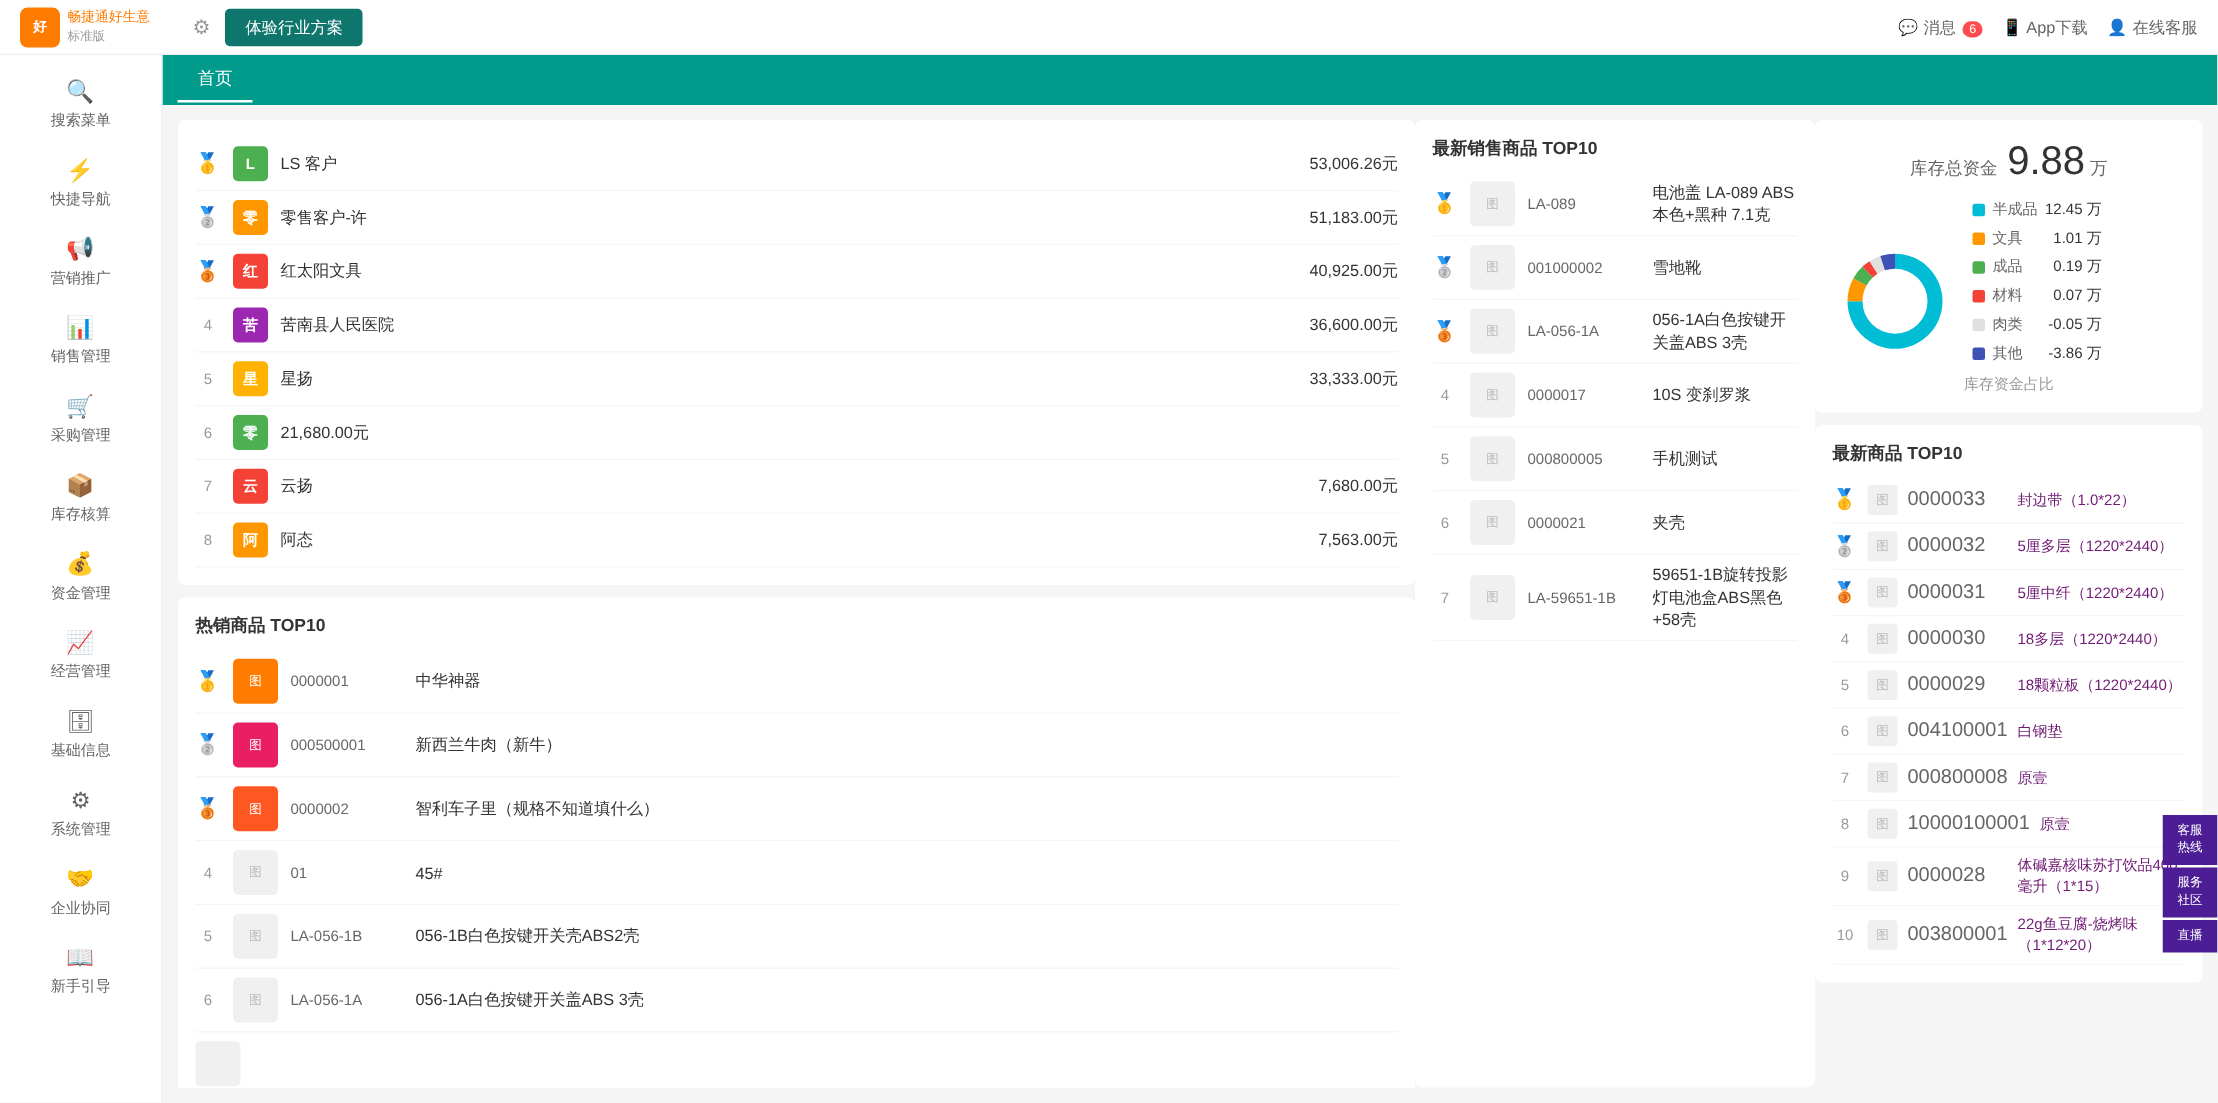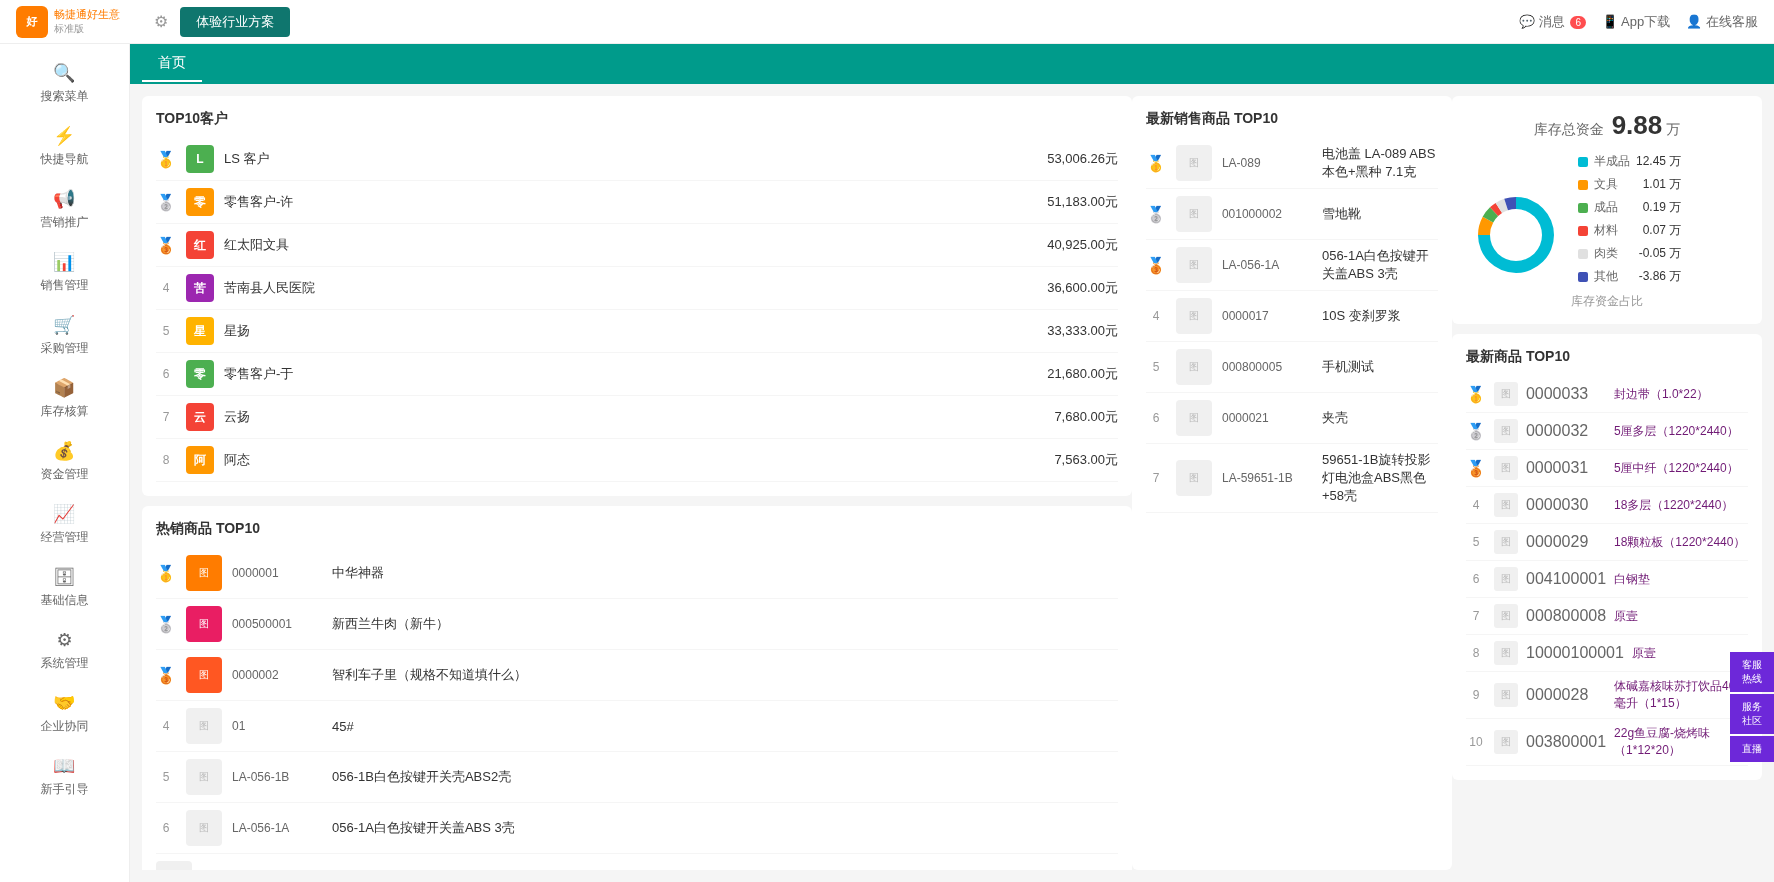--- a/index.html
+++ b/index.html
@@ -71,21 +71,21 @@
     .prod-img { width: 36px; height: 36px; border-radius: 4px; background: #f0f0f0; display: flex; align-items: center; justify-content: center; overflow: hidden; flex-shrink: 0; }
     .prod-code { color: #666; font-size: 12px; min-width: 90px; }
     .prod-name { flex: 1; color: #333; font-size: 13px; }
 
     
     .mid-panel { width: 320px; flex-shrink: 0; display: flex; flex-direction: column; gap: 10px; }
 
     
     .stock-summary { background: #fff; border-radius: 6px; padding: 14px; }
     .stock-total { text-align: center; font-size: 14px; color: #666; margin-bottom: 12px; }
-    .stock-total .amount { font-size: 26px; color: #333; font-weight: bold; }
+    .stock-total .amount { font-size: 32px; color: #333; font-weight: normal; }
     .stock-total .unit { font-size: 14px; color: #666; }
 
     
     .donut-container { display: flex; align-items: flex-end; gap: 12px; }
     .donut-svg { flex-shrink: 0; }
     .legend { display: flex; flex-direction: column; gap: 6px; font-size: 12px; }
     .legend-item { display: flex; align-items: center; gap: 6px; }
     .legend-dot { width: 10px; height: 10px; border-radius: 2px; flex-shrink: 0; }
     .legend-label { flex: 1; color: #666; }
     .legend-value { color: #333; font-weight: 500; }
@@ -104,21 +104,21 @@
     .new-prod-code { color: #666; font-size: 16px; min-width: 80px; }
     .new-prod-name { flex: 1; color: #701a75; font-size: 12px; }
     .col-left { flex: 1; min-width: 0; overflow-y: auto; display: flex; flex-direction: column; gap: 10px; }
     .col-right { width: 310px; flex-shrink: 0; overflow-y: auto; display: flex; flex-direction: column; gap: 10px; }
 
     
     .float-btn {
       position: fixed; right: 0; bottom: 120px; display: flex; flex-direction: column; gap: 2px; z-index: 200;
     }
     .float-item {
-      background: #6d28d9; color: white; width: 44px; padding: 6px 4px; text-align: center; font-size: 10px; line-height: 1.4; cursor: pointer;
+      background: #4c1d95; color: white; width: 44px; padding: 6px 4px; text-align: center; font-size: 10px; line-height: 1.4; cursor: pointer;
     }
 
     
     ::-webkit-scrollbar { width: 4px; height: 4px; }
     ::-webkit-scrollbar-thumb { background: #ddd; border-radius: 2px; }
 
     .rank-medal { font-size: 16px; }
   </style>
 </head>
 <body>
@@ -204,23 +204,20 @@
 
     <div class="nav-tabs">
       <div class="nav-tab">首页</div>
     </div>
 
     <div class="content-area">
 
       <div class="col-left">
 
         <div class="panel">
-          <div class="section-title">
-            <span>TOP10客户</span>
-          </div>
           <div class="rank-list" id="customers-list">
               <div class="rank-item">
     <span class="rank-medal">🥇</span>
     <div class="rank-avatar" style="background:#4CAF50">L</div>
     <span class="rank-name">LS 客户</span>
     <span class="rank-amount">53,006.26元</span>
   </div>
               <div class="rank-item">
     <span class="rank-medal">🥈</span>
     <div class="rank-avatar" style="background:#ff9800">零</div>
@@ -241,21 +238,20 @@
   </div>
               <div class="rank-item">
     <span class="rank-num">5</span>
     <div class="rank-avatar" style="background:#ffb300">星</div>
     <span class="rank-name">星扬</span>
     <span class="rank-amount">33,333.00元</span>
   </div>
               <div class="rank-item">
     <span class="rank-num">6</span>
     <div class="rank-avatar" style="background:#4CAF50">零</div>
-    <span class="rank-name">零售客户-于</span>
     <span class="rank-amount">21,680.00元</span>
   </div>
               <div class="rank-item">
     <span class="rank-num">7</span>
     <div class="rank-avatar" style="background:#f44336">云</div>
     <span class="rank-name">云扬</span>
     <span class="rank-amount">7,680.00元</span>
   </div>
               <div class="rank-item">
     <span class="rank-num">8</span>

